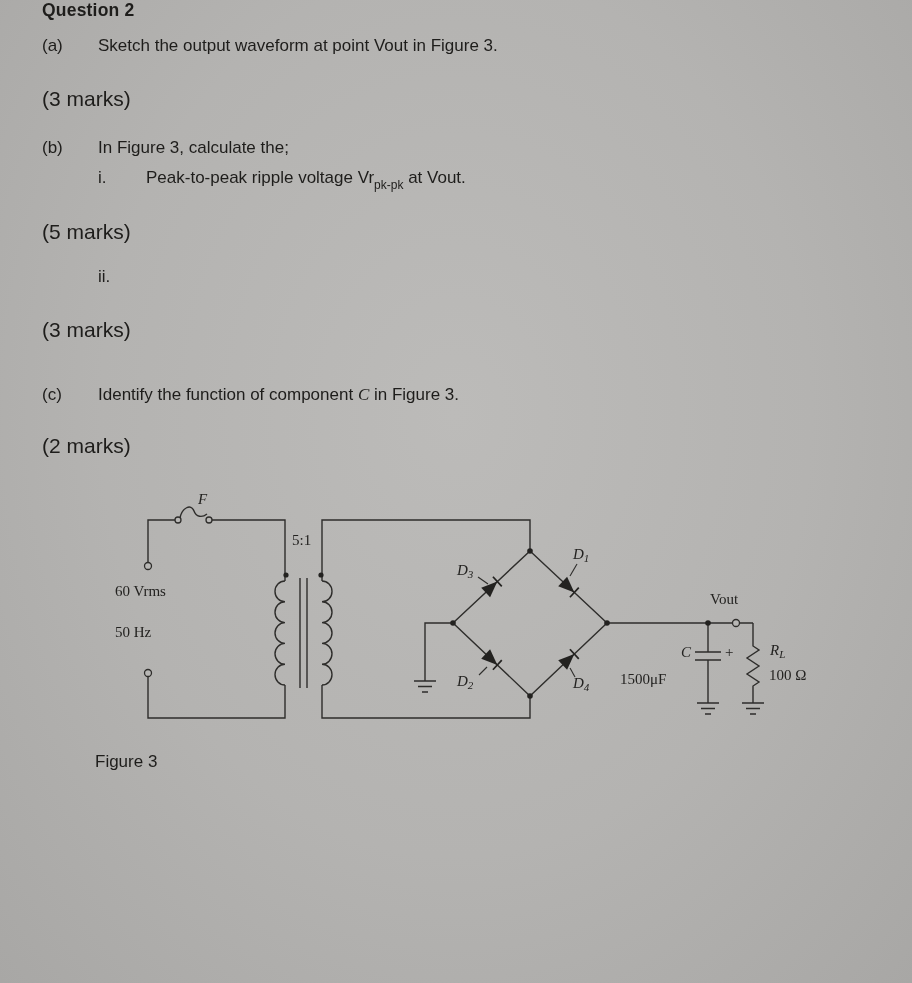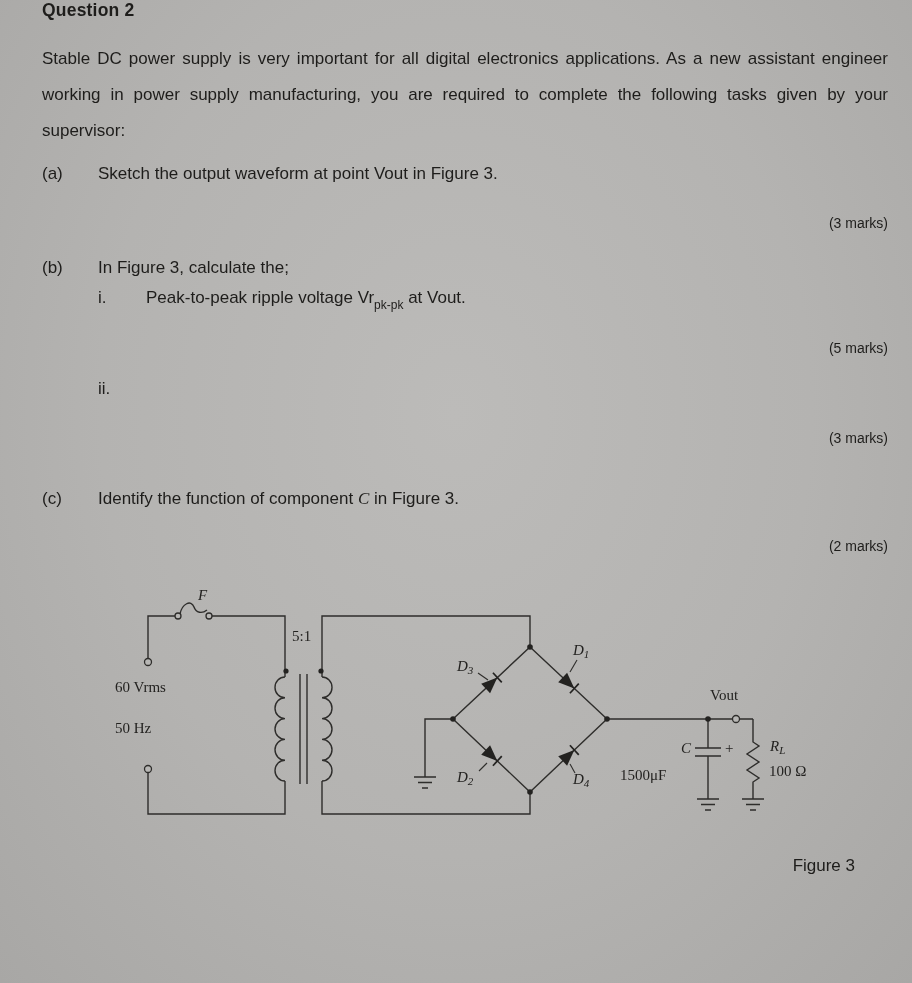--- a/index.html
+++ b/index.html
@@ -12,48 +12,47 @@
     padding:0 24px 0 42px;
     position:relative; overflow:hidden;
   }
   .title { font-size:17.5px; font-weight:bold; letter-spacing:.2px; }
   .intro { margin-top:20px; font-size:17px; line-height:36px; text-align:justify; }
   .row { display:flex; font-size:17px; line-height:22px; }
   .row .plabel { width:56px; flex:none; }
   .row .ptext { flex:1; }
   .subrow { display:flex; margin-left:56px; font-size:17px; line-height:22px; }
   .subrow .num { width:48px; flex:none; }
-  .marks { text-align:right; font-size:14px; }
+  .marks { text-align:left; font-size:21px; }
   .sub { font-size:12px; position:relative; top:6px; }
   .citalic { font-style:italic; font-family:"Liberation Serif", serif; }
   .mt14 { margin-top:14px; } .mt30 { margin-top:30px; } .mt26 { margin-top:26px; }
   .mt8  { margin-top:8px; }  .mt22 { margin-top:22px; } .mt42 { margin-top:42px; }
   .mt28 { margin-top:28px; }
   .figwrap { margin-top:30px; }
   .figwrap svg { display:block; margin-left:53px; }
-  .caption { width:760px; margin-left:53px; margin-top:24px; text-align:right; font-size:17px; }
+  .caption { width:760px; margin-left:53px; margin-top:16px; text-align:left; font-size:17px; }
   
   .wire { fill:none; stroke:#2e2d2b; stroke-width:1.4; }
   .thick { stroke-width:1.5; }
   .dot { fill:#232220; stroke:none; }
   .term { fill:#b8b7b5; stroke:#2e2d2b; stroke-width:1.3; }
   .dio polygon { fill:#232220; stroke:none; }
   .dio line { stroke:#232220; stroke-width:1.7; }
   .slabel { font-family:"Liberation Serif", serif; font-size:15px; fill:#232220; }
   .it { font-style:italic; }
   .leader { stroke:#2e2d2b; stroke-width:1.1; }
 </style>
 </head>
 <body>
 
 <div class="page">
 
   <div class="title">Question 2</div>
 
-  <p class="intro">Stable DC power supply is very important for all digital electronics applications. As a new assistant engineer working in power supply manufacturing, you are required to complete the following tasks given by your supervisor:</p>
 
   <div class="row mt14">
     <span class="plabel">(a)</span>
     <span class="ptext">Sketch the output waveform at point Vout in Figure 3.</span>
   </div>
   <div class="marks mt30">(3 marks)</div>
 
   <div class="row mt26">
     <span class="plabel">(b)</span>
     <span class="ptext">In Figure 3, calculate the;</span>

